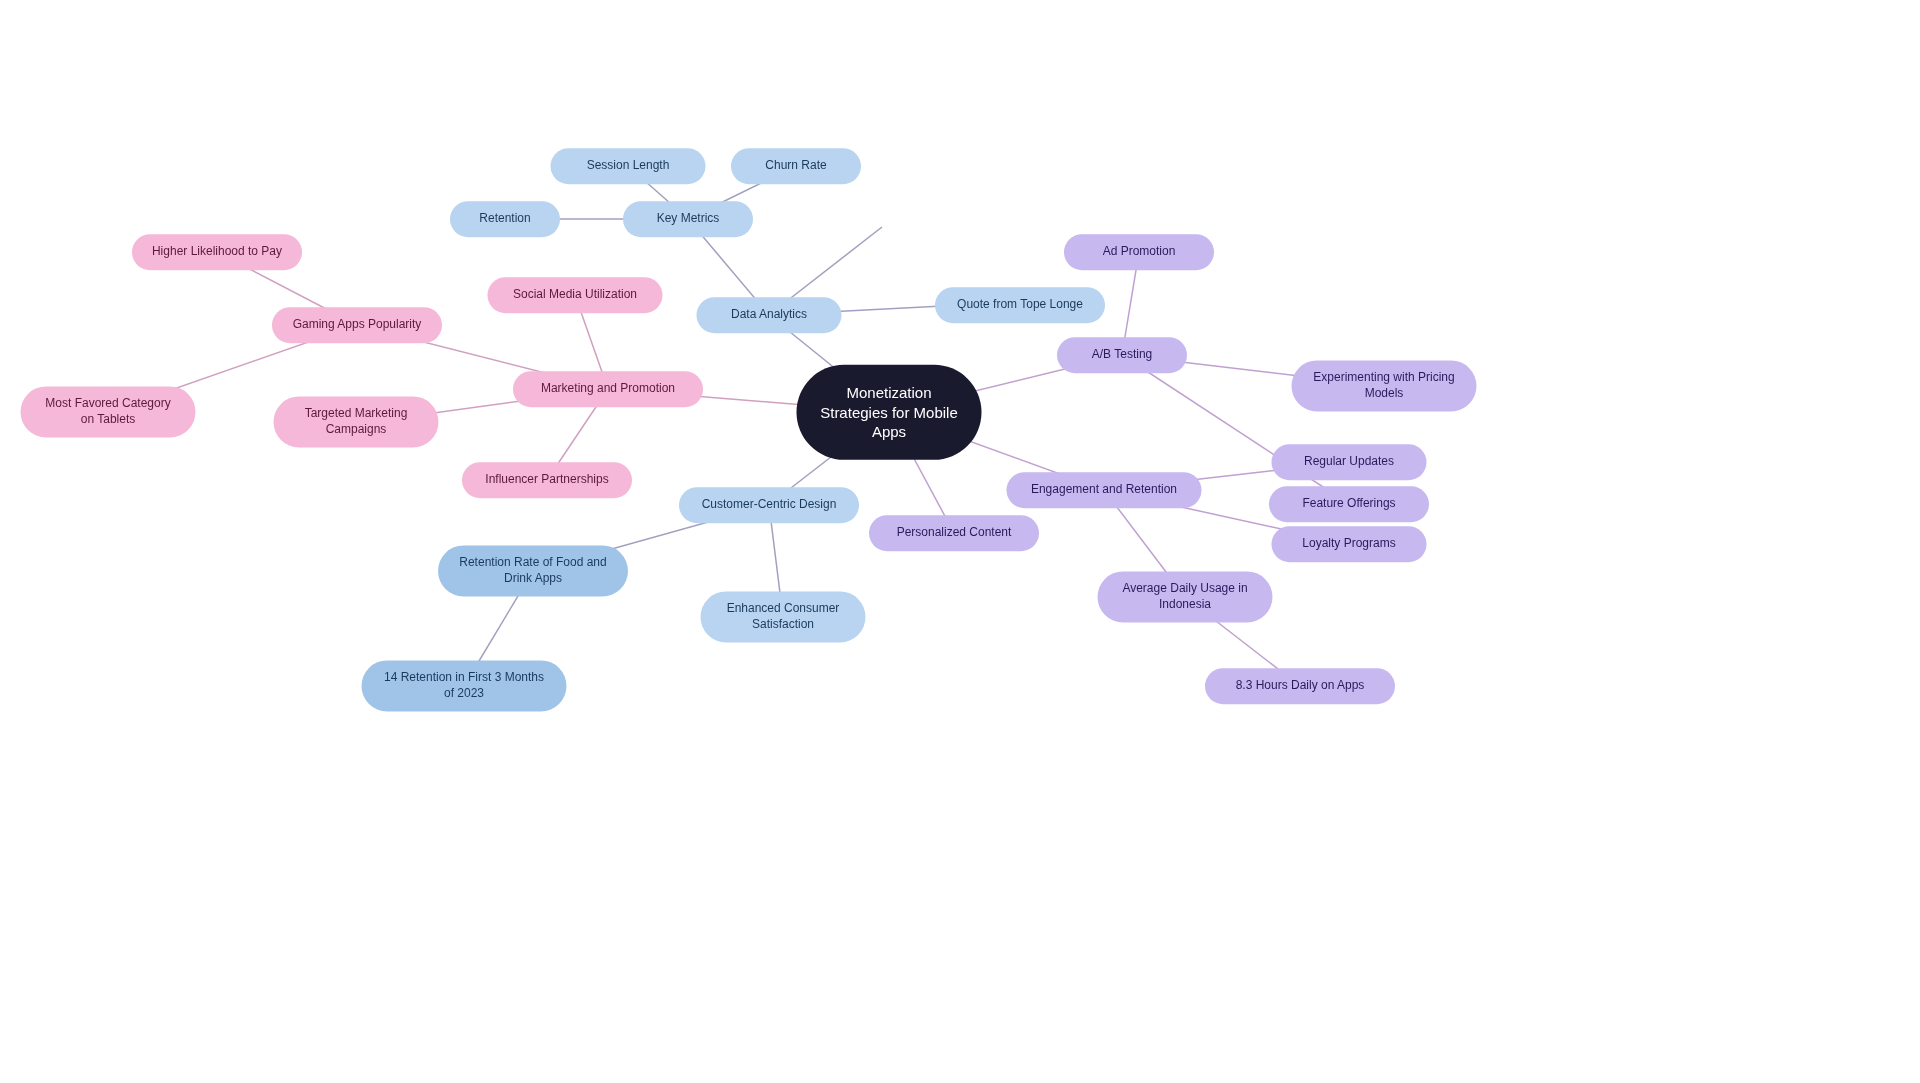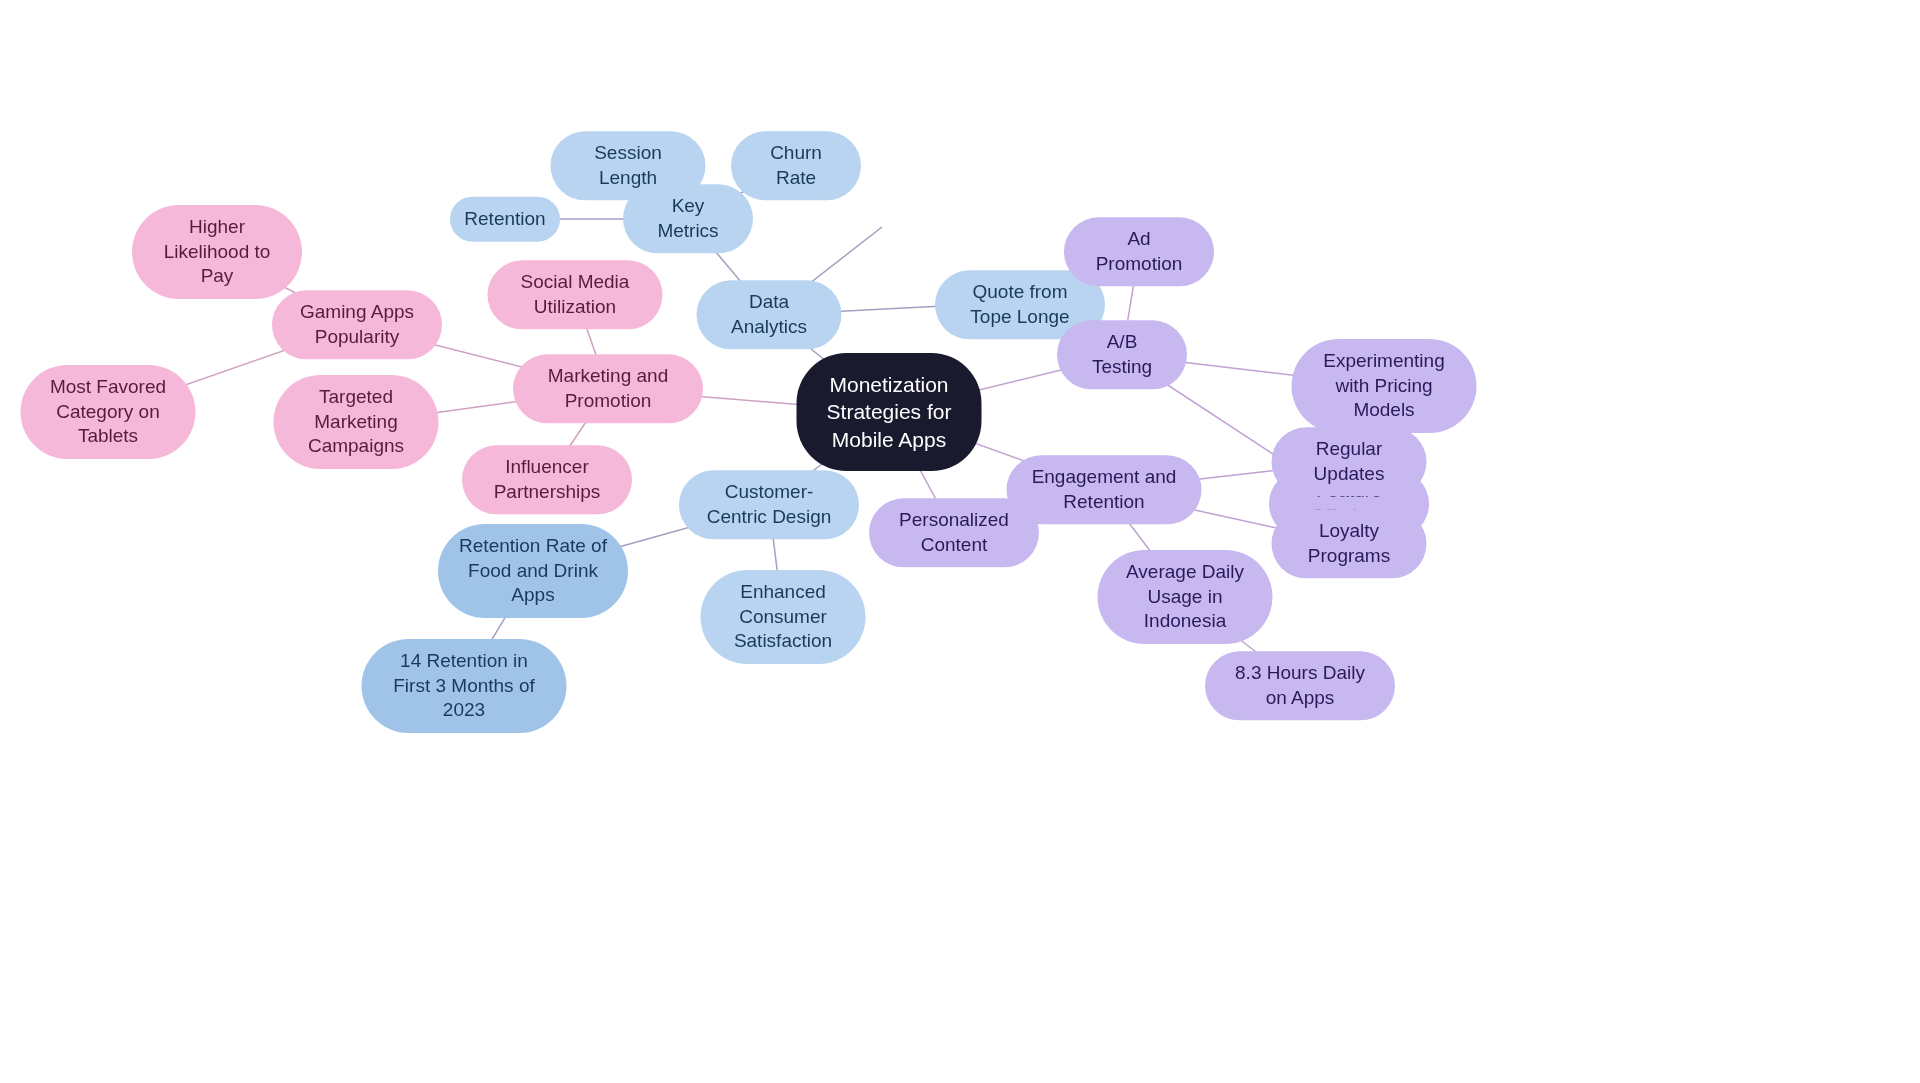--- a/index.html
+++ b/index.html
@@ -24,29 +24,29 @@
       height: 1083px;
       pointer-events: none;
     }
     .node {
       position: absolute;
       border-radius: 50px;
       display: flex;
       align-items: center;
       justify-content: center;
       text-align: center;
-      font-size: 19px;
+      font-size: 12px;
       line-height: 1.3;
       padding: 10px 18px;
       transform: translate(-50%, -50%);
     }
     .node-center {
       background: #1a1a2e;
       color: #ffffff;
-      font-size: 21px;
+      font-size: 15px;
       font-weight: 500;
       width: 180px;
       padding: 18px 20px;
     }
     .node-blue {
       background: #b8d4f0;
       color: #1a3a5c;
       border: none;
     }
     .node-pink {

